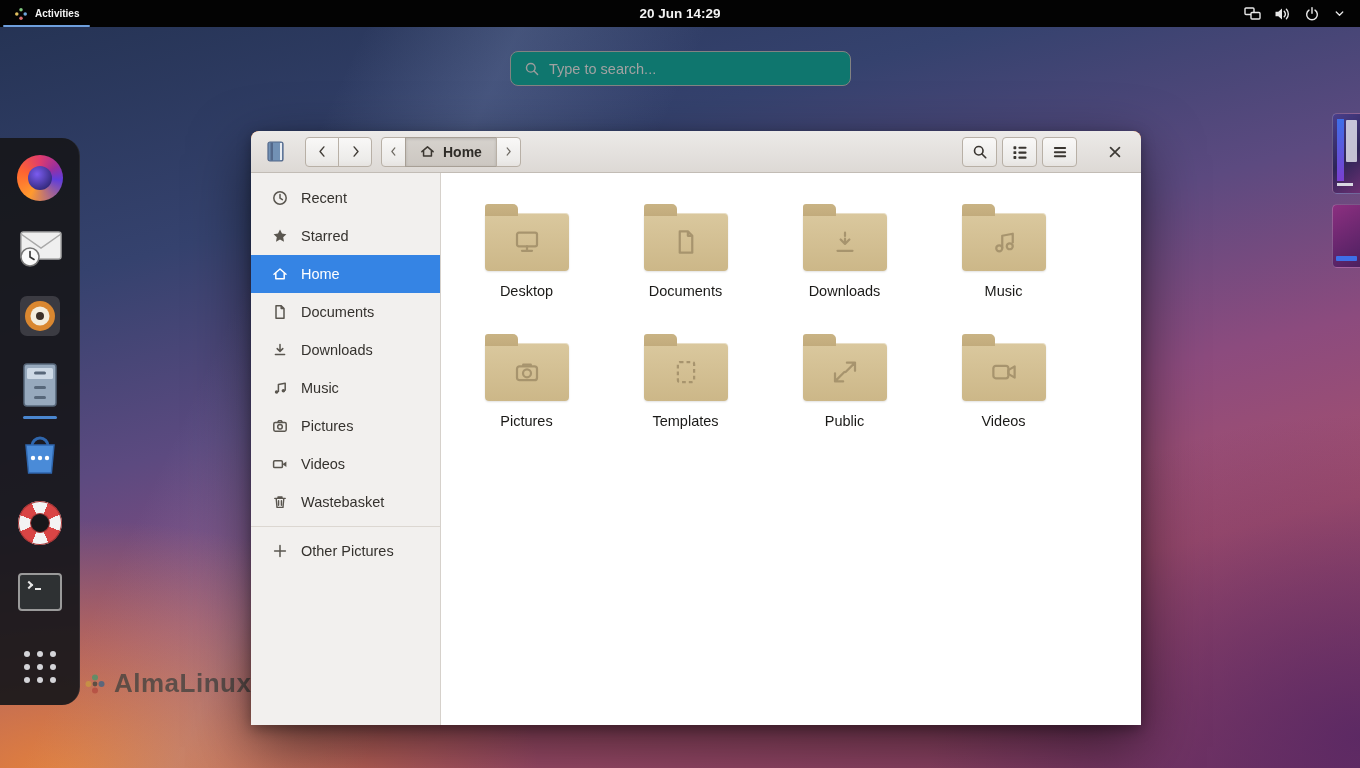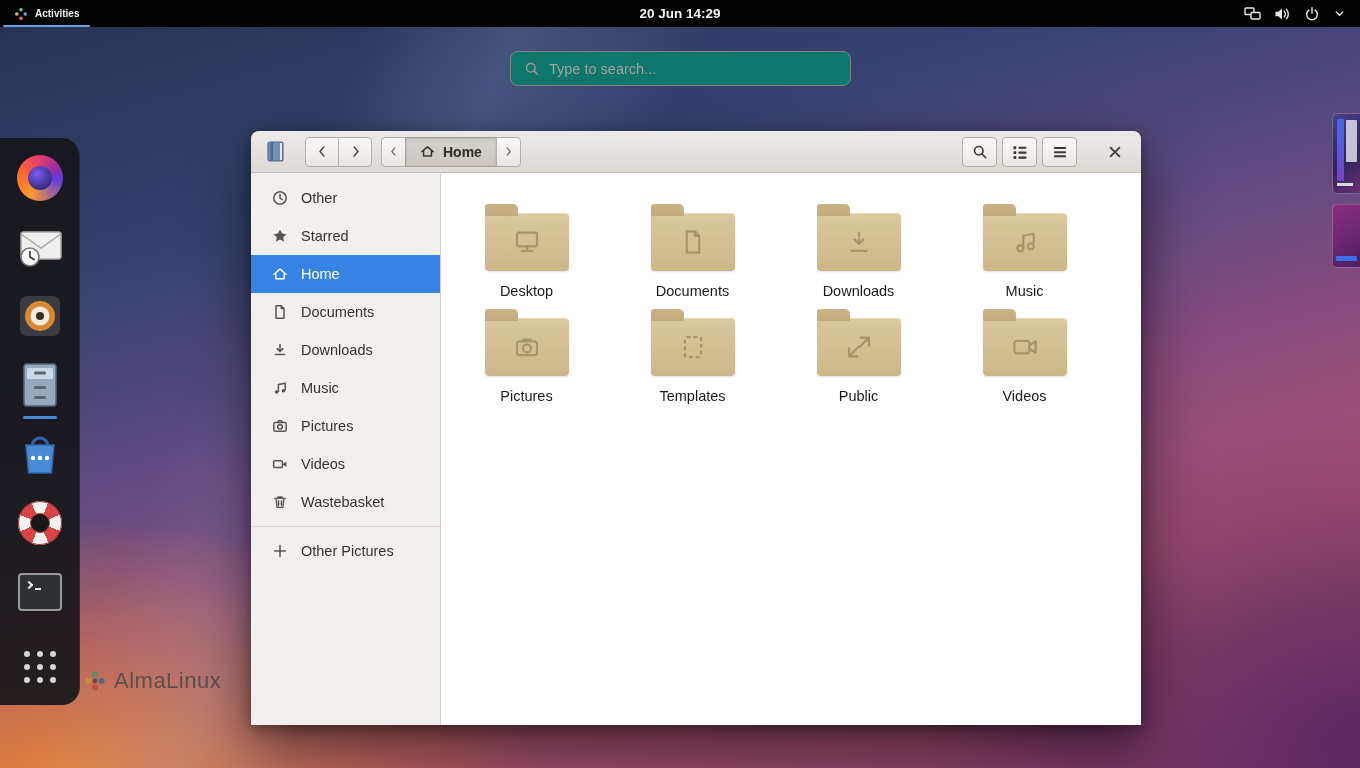--- a/index.html
+++ b/index.html
@@ -105,36 +105,36 @@
   .side-item { height:38px; display:flex; align-items:center; gap:13px; padding-left:21px;
     font-size:14.5px; color:#35322e; }
   .side-item svg { flex:none; color:#5a564f; }
   .side-item.selected { background:#3584e4; color:#fff; }
   .side-item.selected svg { color:#fff; }
   .side-sep { height:1px; background:#dcd7d1; margin:5px 0; }
 
   
   .filearea { position:absolute; left:190px; top:42px; right:0; bottom:0; background:#fff; overflow:hidden; }
   .folders { display:grid; grid-template-columns:repeat(4,159px); row-gap:32px;
-    padding:28px 0 0 6px; justify-items:center;gap:7px; }
+    padding:28px 0 0 6px; justify-items:center; }
   .cell { width:159px; display:flex; flex-direction:column; align-items:center; }
   .fwrap { height:70px; display:flex; align-items:flex-end; }
   .folder { position:relative; width:84px; height:58px;
     background:linear-gradient(180deg,#dac89e 0%,#ccb788 100%);
     border-radius:3px 4px 4px 4px; box-shadow:inset 0 1px 0 rgba(255,255,255,0.4), 0 1px 2px rgba(0,0,0,0.12);
     display:flex; align-items:center; justify-content:center; }
   .folder::before { content:""; position:absolute; top:-9px; left:0; width:33px; height:12px;
     background:linear-gradient(180deg,#c9b384,#c2ab7c); border-radius:3px 5px 0 0; }
   .emblem { opacity:0.9; }
   .flabel { margin-top:12px; font-size:14.5px; color:#1b1a18; }
 
   
   .watermark { position:absolute; left:84px; top:668px; display:flex; align-items:center; gap:8px;
     opacity:0.8; z-index:5; }
-  .watermark .wm-text { font-size:22px; font-weight:normal; color:rgba(50,60,58,0.85); letter-spacing:0.5px; }
+  .watermark .wm-text { font-size:26px; font-weight:bold; color:rgba(50,60,58,0.85); letter-spacing:0.5px; }
 </style>
 </head>
 <body>
 
 <div class="wallpaper"></div>
 
 <div class="watermark">
   <svg width="22" height="22" viewBox="0 0 22 22">
     <circle cx="11" cy="4.5" r="3" fill="#2f9e6e" opacity="0.8"></circle>
     <circle cx="17.5" cy="11" r="3" fill="#23628f" opacity="0.8"></circle>
@@ -339,21 +339,21 @@
     </div>
   </div>
 
   <div class="sidebar">
 
     <div class="side-item">
       <svg width="16" height="16" viewBox="0 0 16 16">
         <circle cx="8" cy="8" r="6.2" fill="none" stroke="currentColor" stroke-width="1.5"></circle>
         <path d="M8 4.6V8l2.4 1.6" fill="none" stroke="currentColor" stroke-width="1.5" stroke-linecap="round"></path>
       </svg>
-      <span>Other</span>
+      <span>Recent</span>
     </div>
 
     <div class="side-item">
       <svg width="16" height="16" viewBox="0 0 16 16">
         <path d="M8 1.6l2 4 4.4.6-3.2 3.1.8 4.4L8 11.6l-4 2.1.8-4.4L1.6 6.2 6 5.6z" fill="currentColor"></path>
       </svg>
       <span>Starred</span>
     </div>
 
     <div class="side-item selected">

